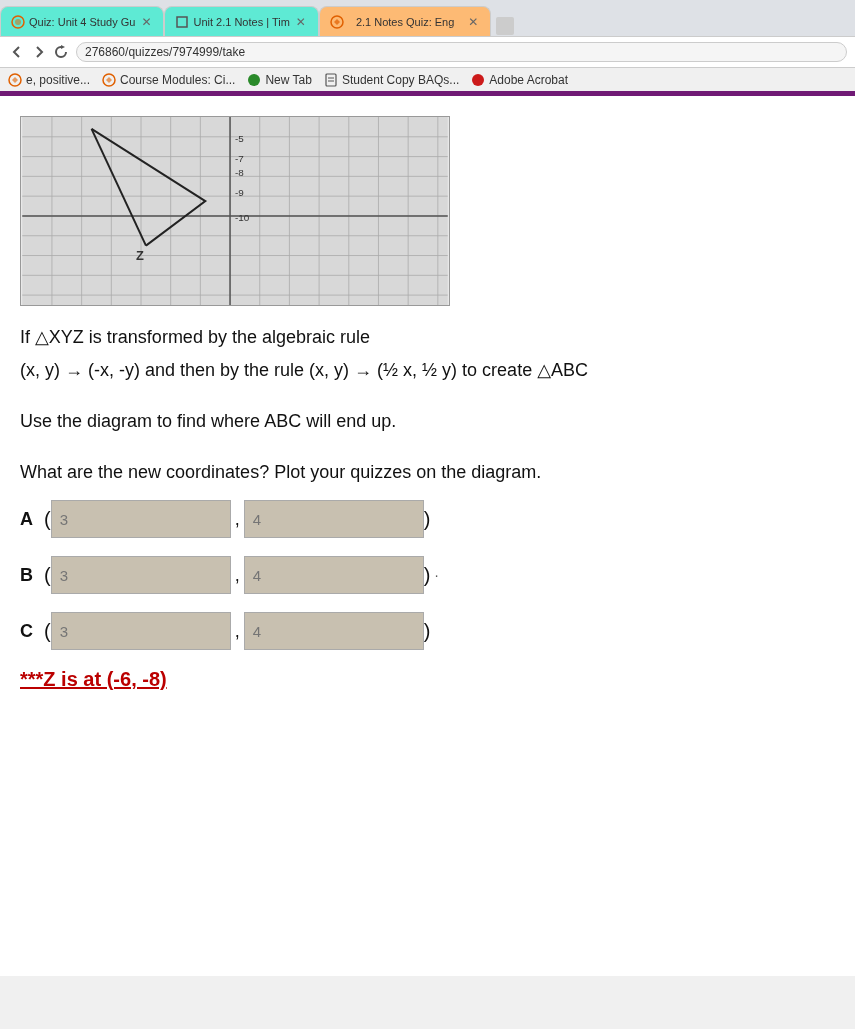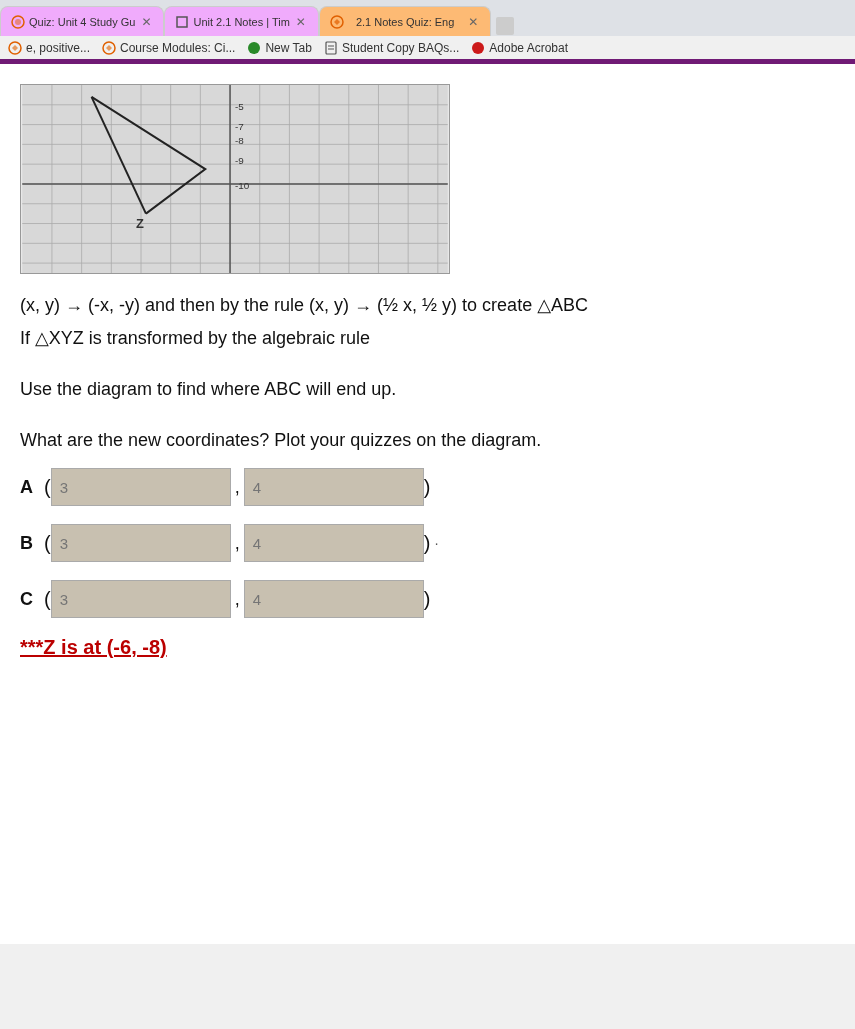--- a/index.html
+++ b/index.html
@@ -22,21 +22,21 @@
       align-items: flex-end;
       padding: 6px 0 0 0;
       background: #dee1e6;
       height: 36px;
     }
 
     .tab {
       display: flex;
       align-items: center;
       padding: 6px 10px;
-      background: #f0abfc;
+      background: #5eead4;
       border-radius: 8px 8px 0 0;
       font-size: 12px;
       color: #333;
       min-width: 140px;
       max-width: 180px;
       height: 30px;
       border: 1px solid #ccc;
       border-bottom: none;
       gap: 4px;
       position: relative;
@@ -222,20 +222,33 @@
         <path d="M4 7 L7 4 L10 7 L7 10 Z" fill="#e06000" opacity="0.7"></path>
       </svg>
       <span class="tab-label">2.1 Notes Quiz: Eng</span>
       <span class="tab-close">✕</span>
     </div>
     <svg width="20" height="20" viewBox="0 0 20 20" style="margin-left:4px;cursor:pointer;">
       <rect x="1" y="1" width="18" height="18" rx="2" fill="#ccc"></rect>
     </svg>
   </div>
 
+  <div class="address-bar-row">
+    <svg width="18" height="18" viewBox="0 0 18 18" style="margin-right:4px;cursor:pointer;">
+      <path d="M11 4 L6 9 L11 14" stroke="#555" stroke-width="2" fill="none"></path>
+    </svg>
+    <svg width="18" height="18" viewBox="0 0 18 18" style="margin-right:4px;cursor:pointer;">
+      <path d="M7 4 L12 9 L7 14" stroke="#555" stroke-width="2" fill="none"></path>
+    </svg>
+    <svg width="18" height="18" viewBox="0 0 18 18" style="margin-right:6px;cursor:pointer;">
+      <path d="M14 9 A5 5 0 1 1 9 4" stroke="#555" stroke-width="2" fill="none"></path>
+      <path d="M9 2 L9 6 L13 4 Z" fill="#555"></path>
+    </svg>
+    <div class="address-bar">276860/quizzes/7974999/take</div>
+  </div>
 
   <div class="bookmarks-bar">
     <div class="bookmark-item">
       <svg width="14" height="14" viewBox="0 0 14 14">
         <circle cx="7" cy="7" r="6" stroke="#e06000" stroke-width="1.5" fill="none"></circle>
         <path d="M4 7 L7 4 L10 7 L7 10 Z" fill="#e06000" opacity="0.6"></path>
       </svg>
       <span>e, positive...</span>
     </div>
     <div class="bookmark-item">
@@ -312,22 +325,22 @@
 
       <polyline points="70,12 185,85 125,130" fill="none" stroke="#222" stroke-width="2"></polyline>
       <line x1="70" y1="12" x2="125" y2="130" stroke="#222" stroke-width="2"></line>
 
       <text x="115" y="145" font-size="13" fill="#333" font-weight="bold">Z</text>
 
     </svg>
   </div>
 
   <div class="question-block">
+    <p class="question-line">If △XYZ is transformed by the algebraic rule</p>
     <p class="question-line">(x, y) → (-x, -y) and then by the rule (x, y) → (½ x, ½ y) to create △ABC</p>
-    <p class="question-line">If △XYZ is transformed by the algebraic rule</p>
     <br>
     <p class="question-line">Use the diagram to find where ABC will end up.</p>
     <br>
     <p class="question-line">What are the new coordinates? Plot your quizzes on the diagram.</p>
   </div>
 
   <div class="coord-row">
     <span class="coord-label">A</span>
     <span class="coord-paren">(</span>
     <input class="coord-input" type="text" placeholder="3" style="">

